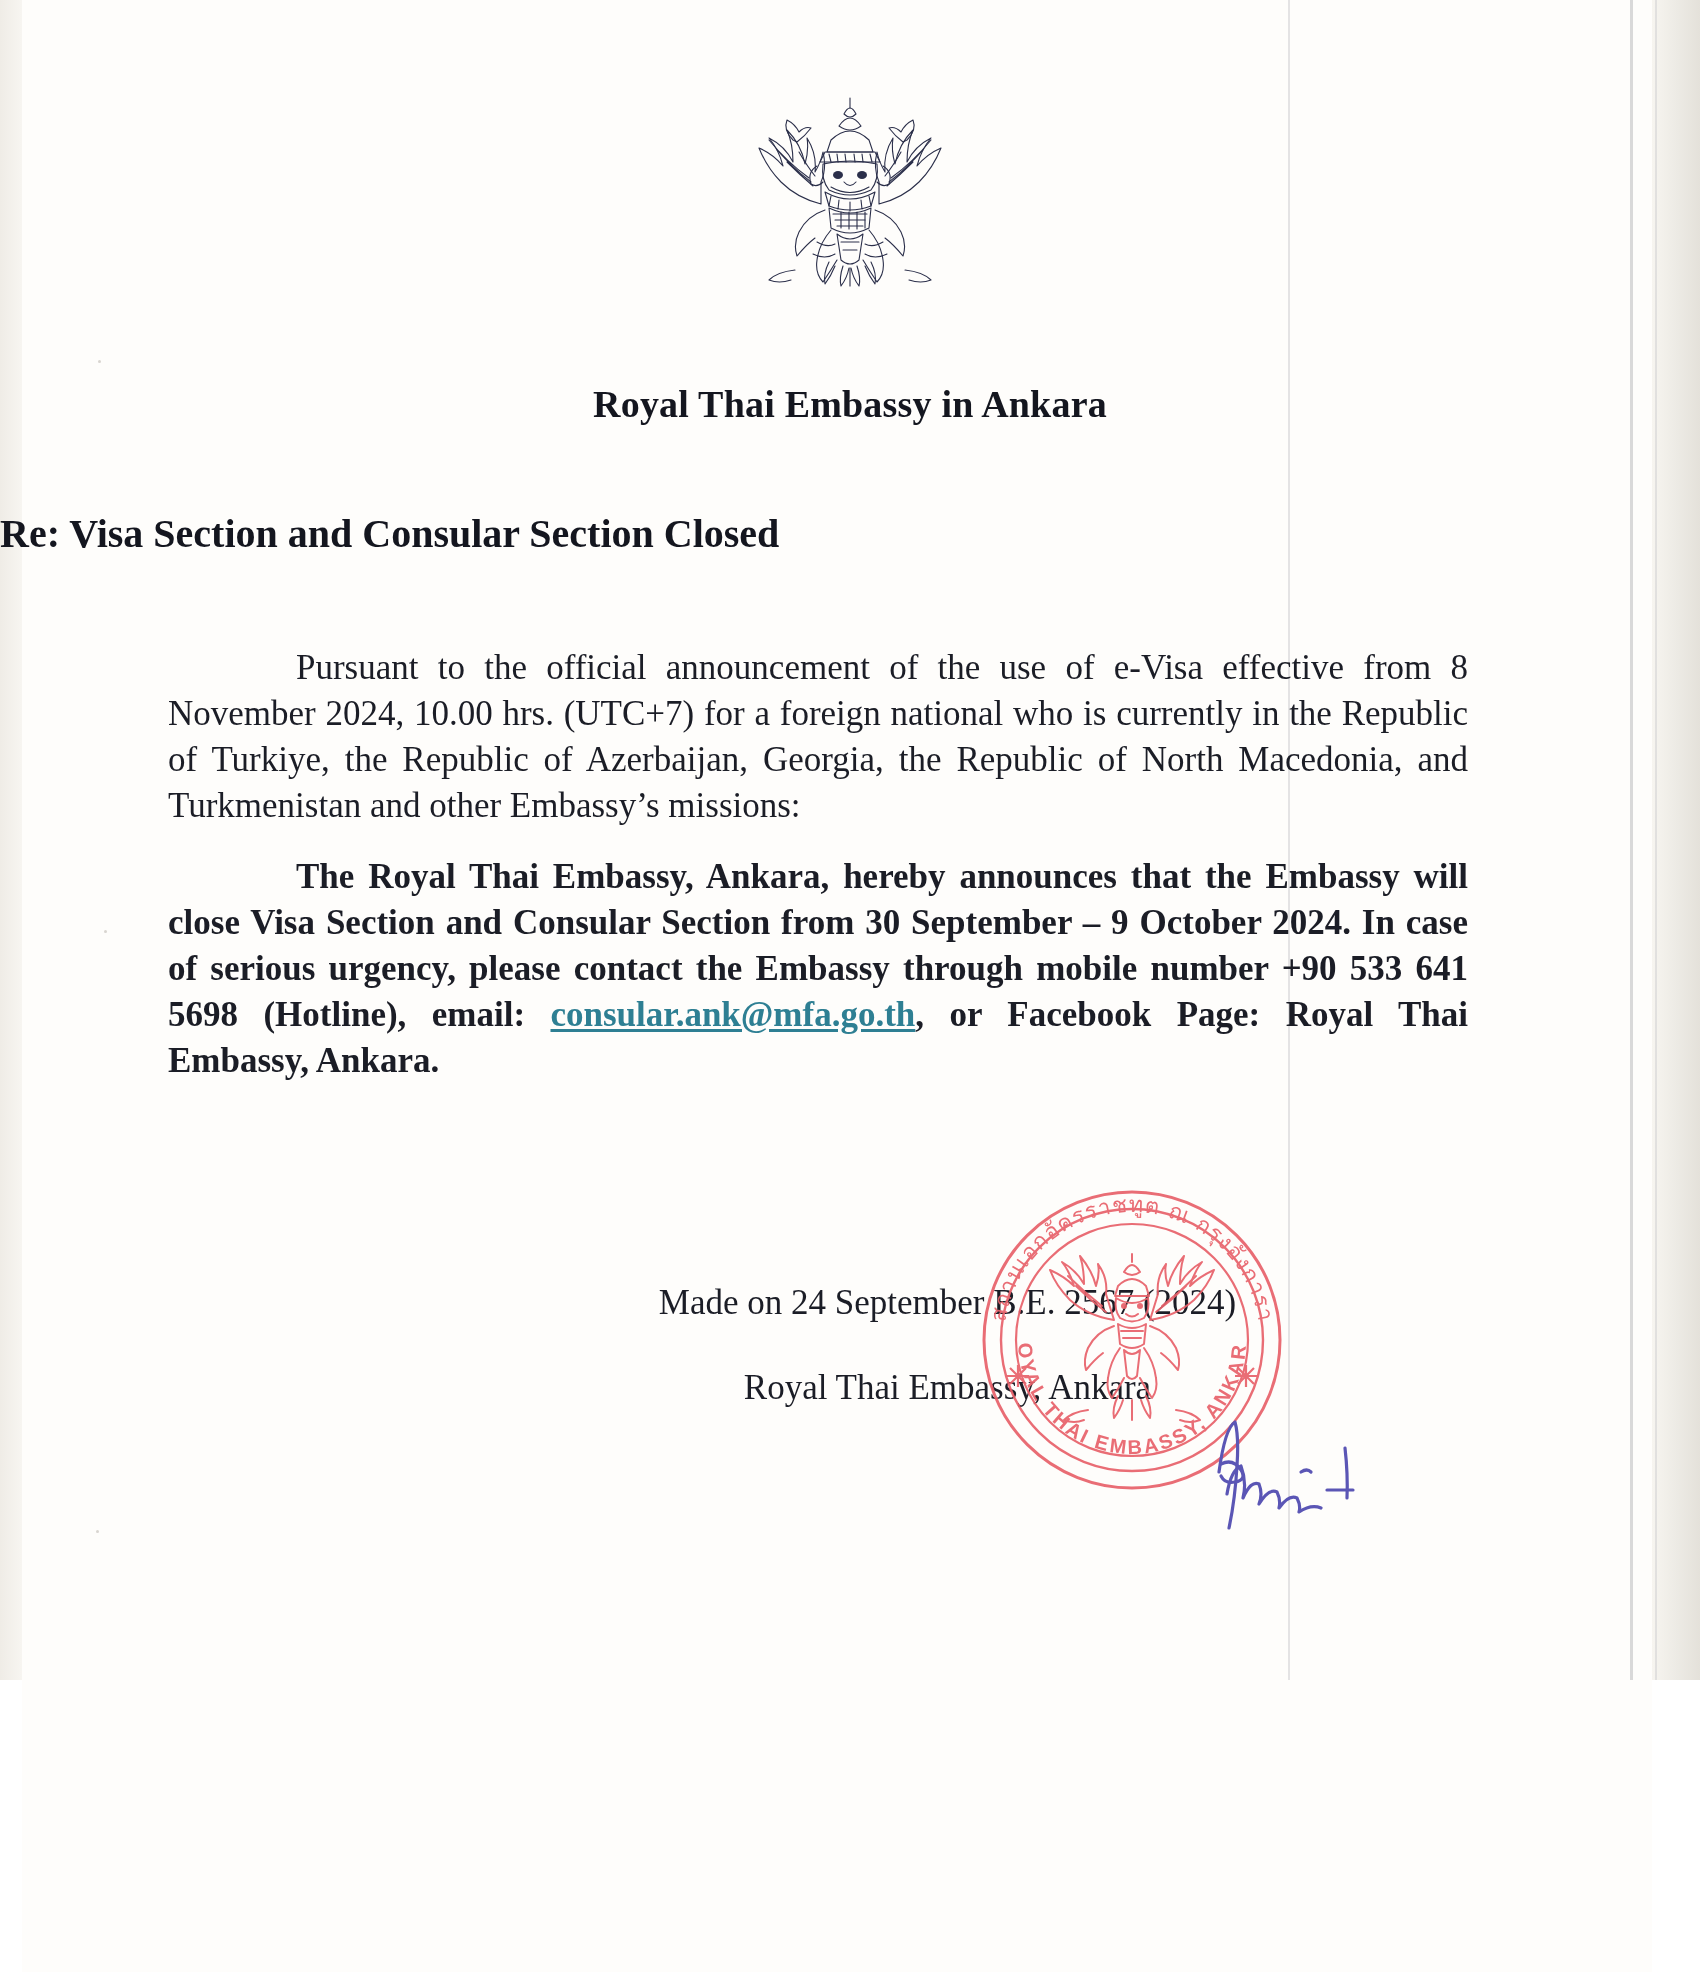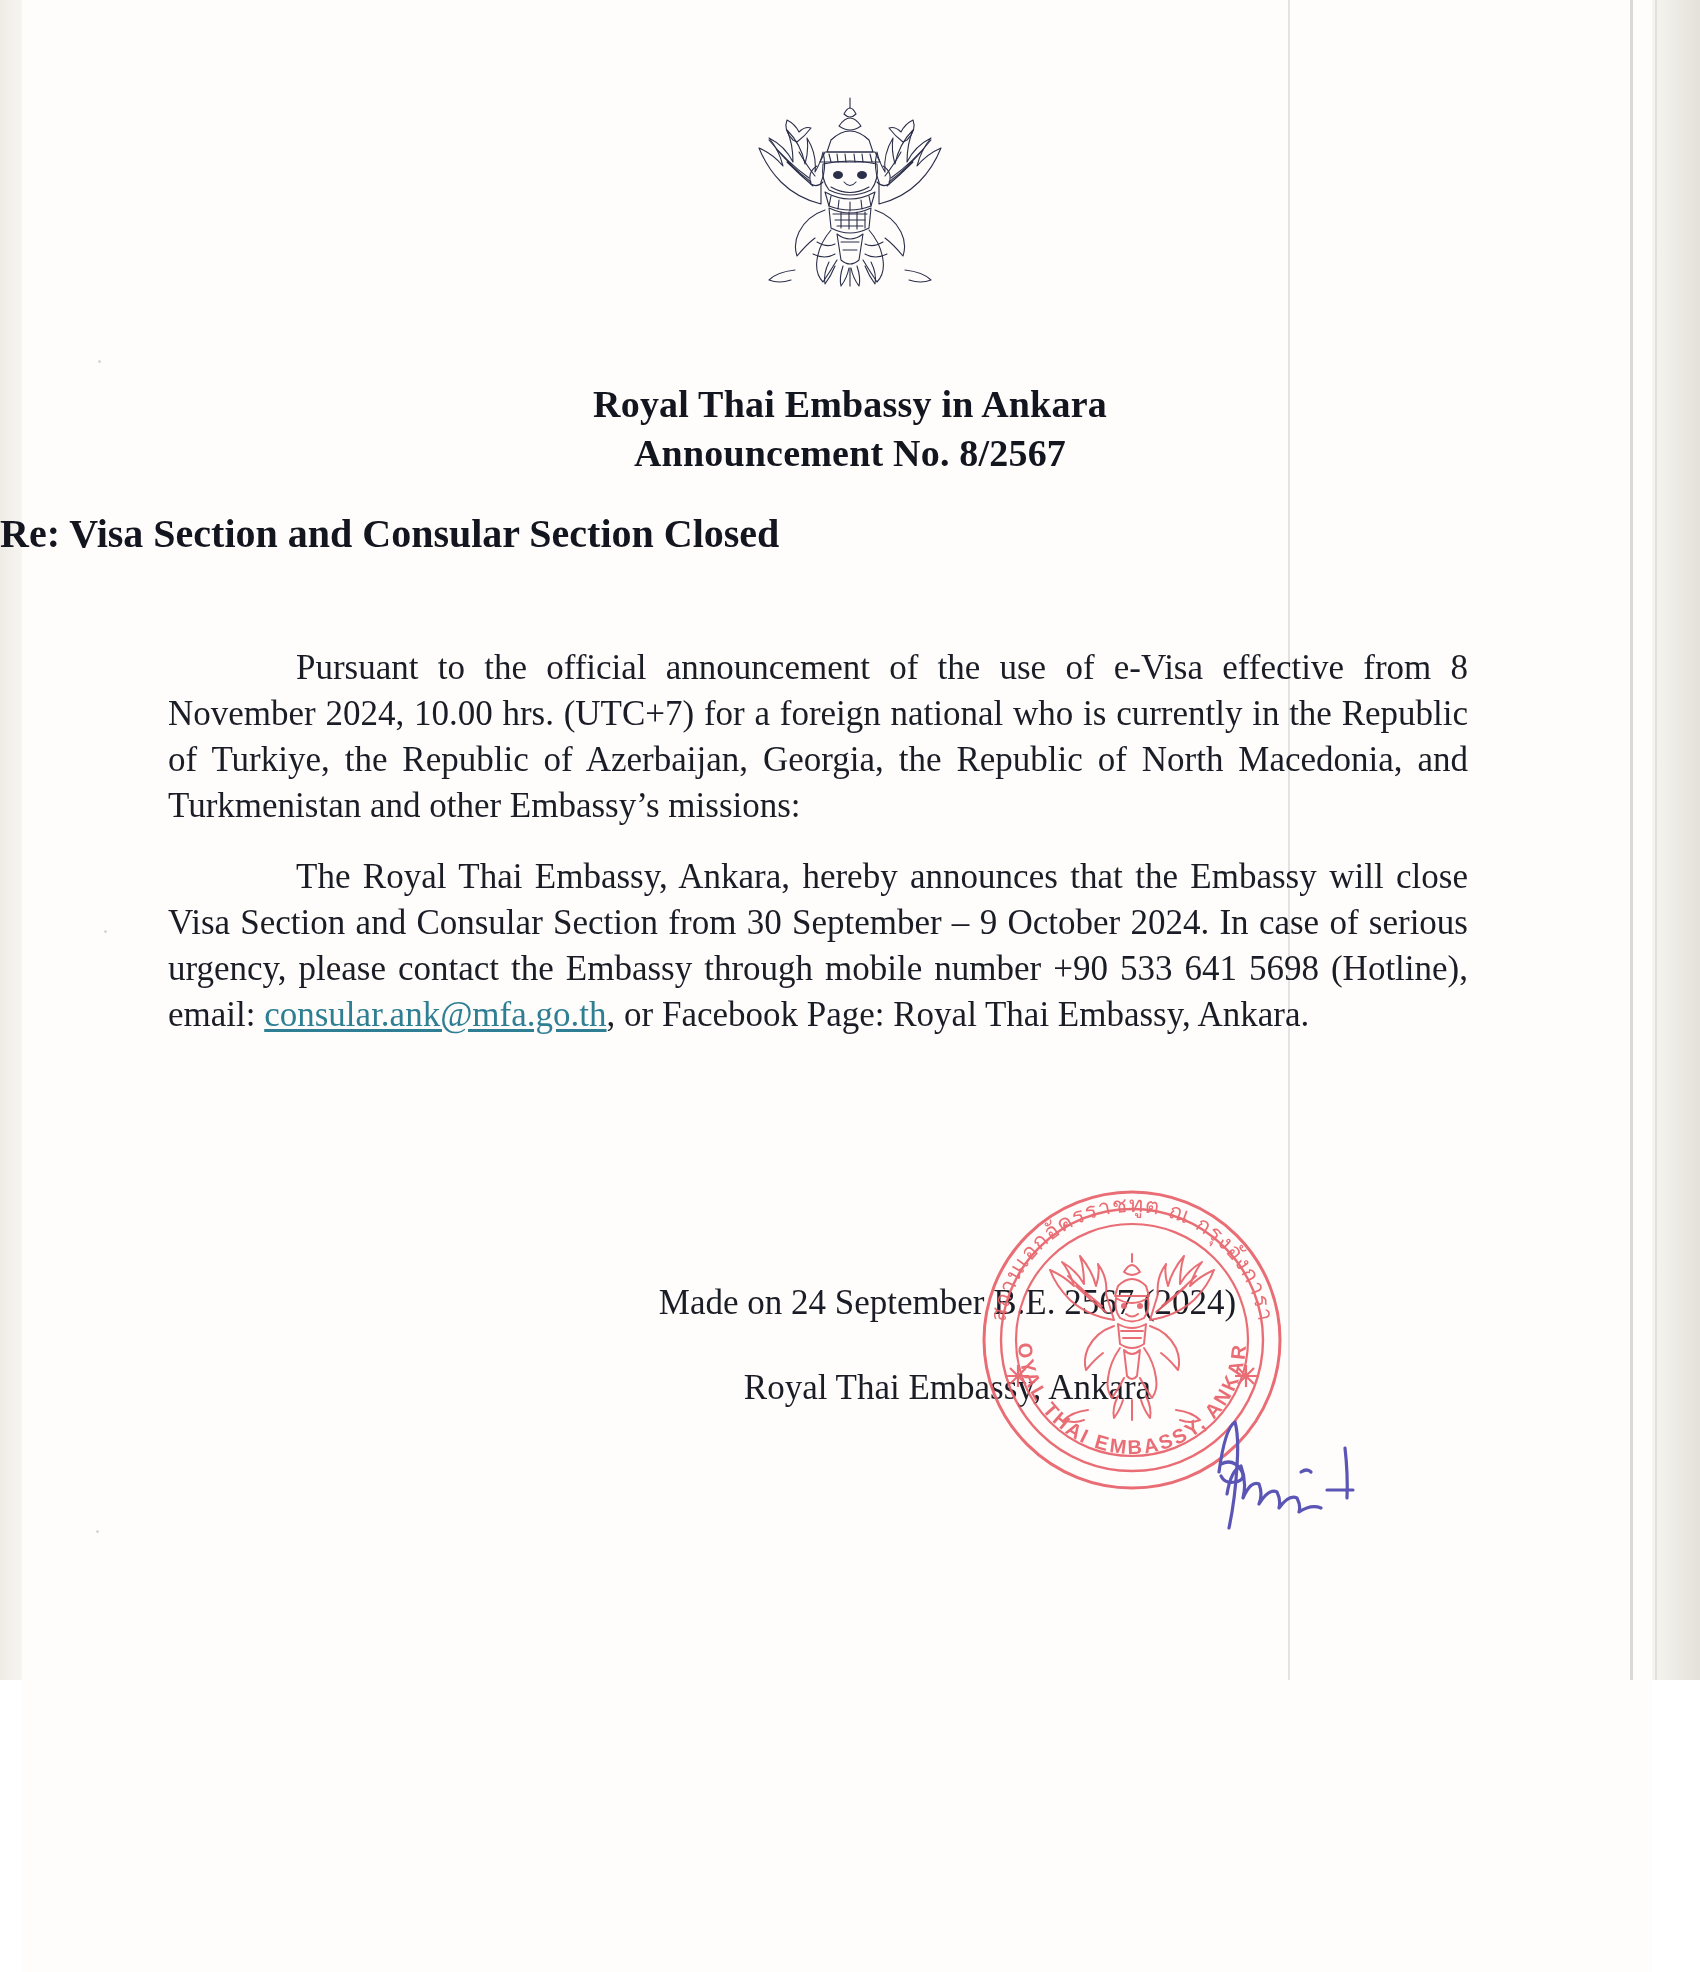--- a/index.html
+++ b/index.html
@@ -81,21 +81,21 @@
   .body{
     position:absolute;
     left:168px;top:645px;
     width:1300px;
     font-size:35px;
     line-height:1.31;
     color:#1b1d26;
     text-align:justify;
   }
   .body p{margin:0 0 26px 0;text-indent:128px;}
-  .body p.last{margin-bottom:0;}
+  .body p.last{margin-bottom:0;font-weight:bold;}
   a.mail{
     color:#2e7f93;
     text-decoration:underline;
     text-underline-offset:3px;
   }
 
   
   .sig{
     position:absolute;
     left:0;top:1285px;width:1700px;
@@ -193,21 +193,20 @@
         <path d="M146 170 q6 12 4 22 q-6 -8 -10 -18"></path>
         <path d="M125 176 v18"></path>
 
         <path d="M70 178 q-18 2 -26 10 q10 4 22 0"></path>
         <path d="M180 178 q18 2 26 10 q-10 4 -22 0"></path>
       </svg>
     </div>
 
     <div class="head-block">
       <div class="h-line">Royal Thai Embassy in Ankara</div>
-      <div class="h-line">Announcement No. 8/2567</div>
     </div>
 
     <div class="subject">Re: Visa Section and Consular Section Closed</div>
 
     <div class="body">
       <p>Pursuant to the official announcement of the use of e-Visa effective from 8 November 2024, 10.00 hrs. (UTC+7) for a foreign national who is currently in the Republic of Turkiye, the Republic of Azerbaijan, Georgia, the Republic of North Macedonia, and Turkmenistan and other Embassy’s missions:</p>
       <p class="last"><span>The Royal Thai Embassy, Ankara, hereby announces that the Embassy will close Visa Section and Consular Section from 30 September – 9 October 2024. In case of serious urgency, please contact the Embassy through mobile number +90 533 641 5698 (Hotline), email: </span><a class="mail" href="#">consular.ank@mfa.go.th</a><span>, or Facebook Page: Royal Thai Embassy, Ankara.</span></p>
     </div>
 
     <div class="sig">

